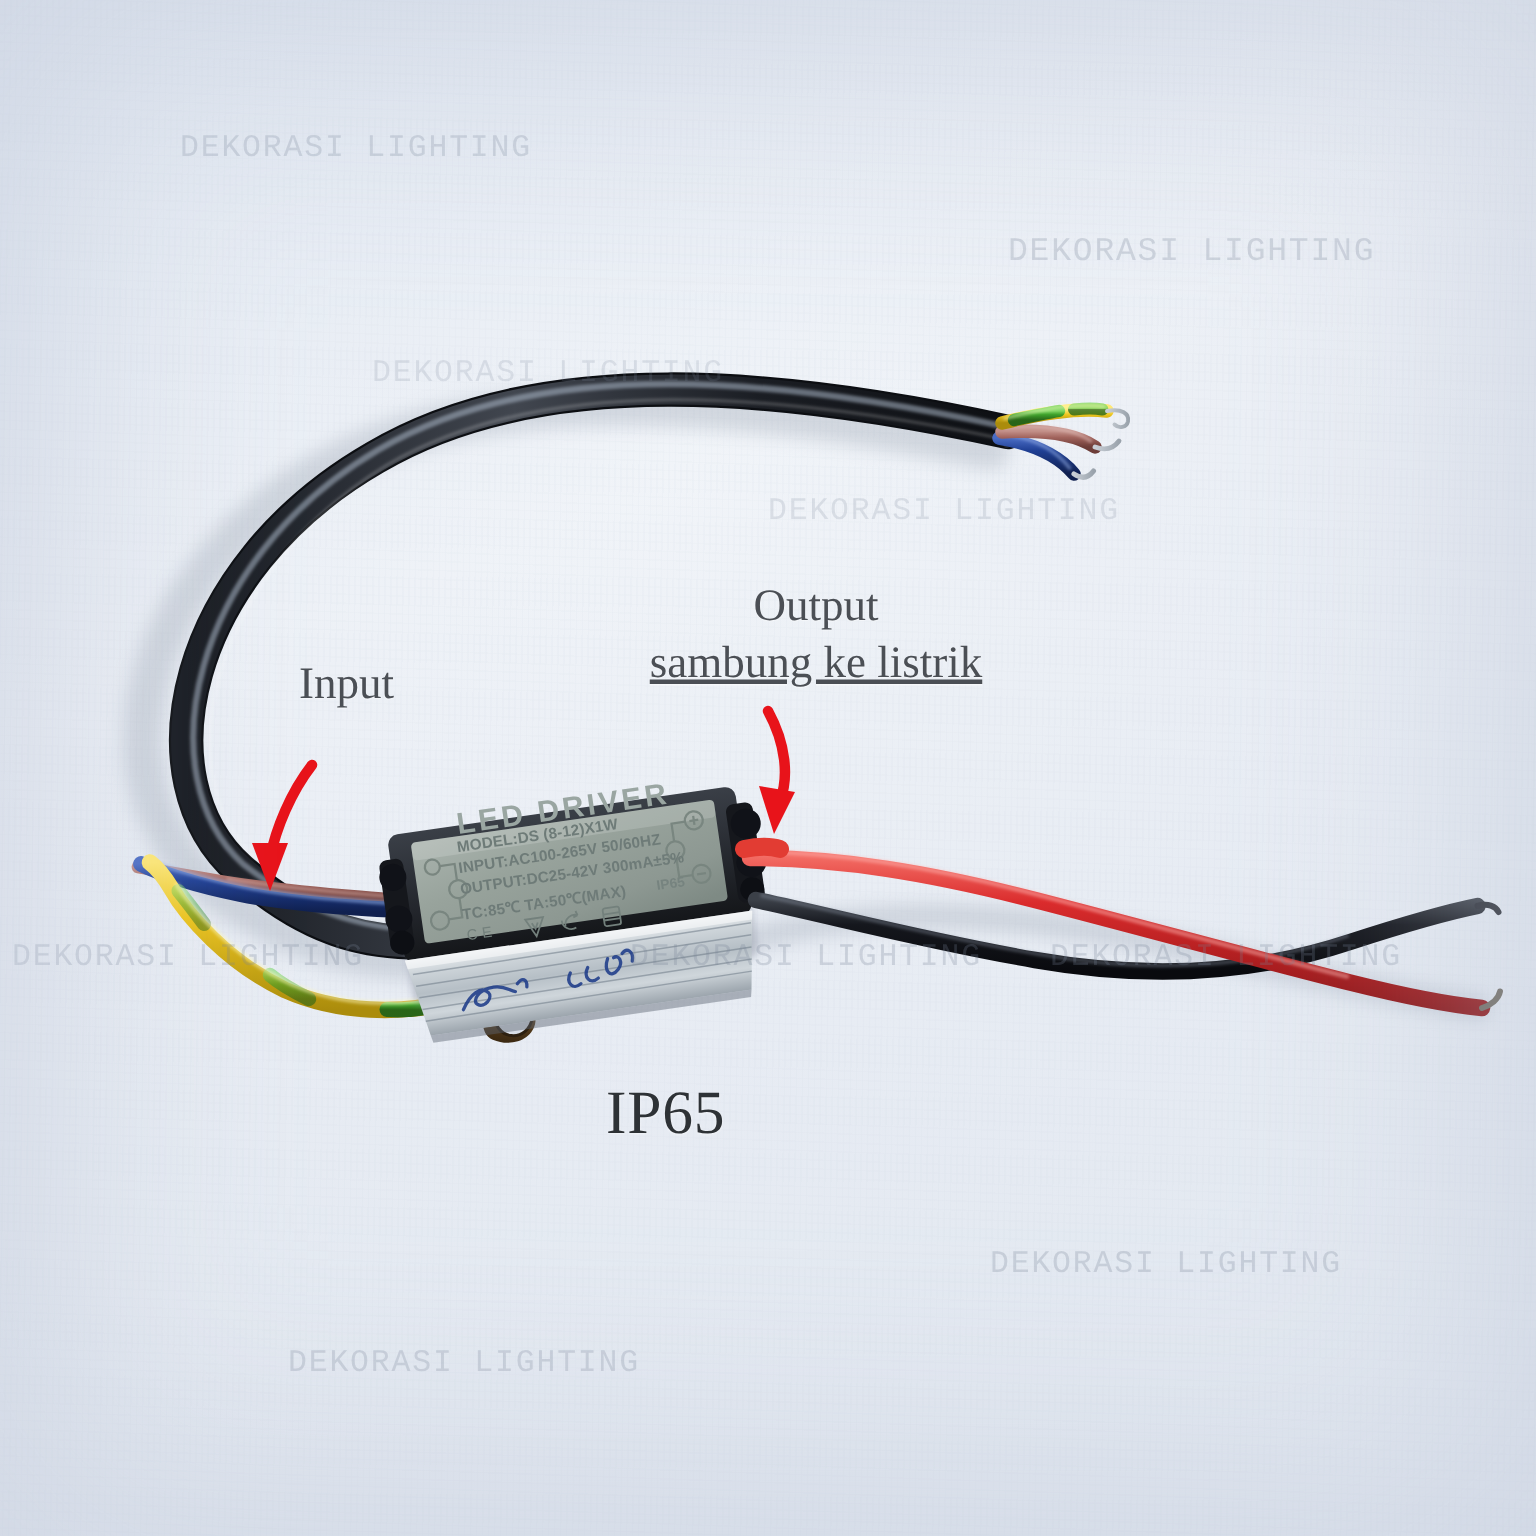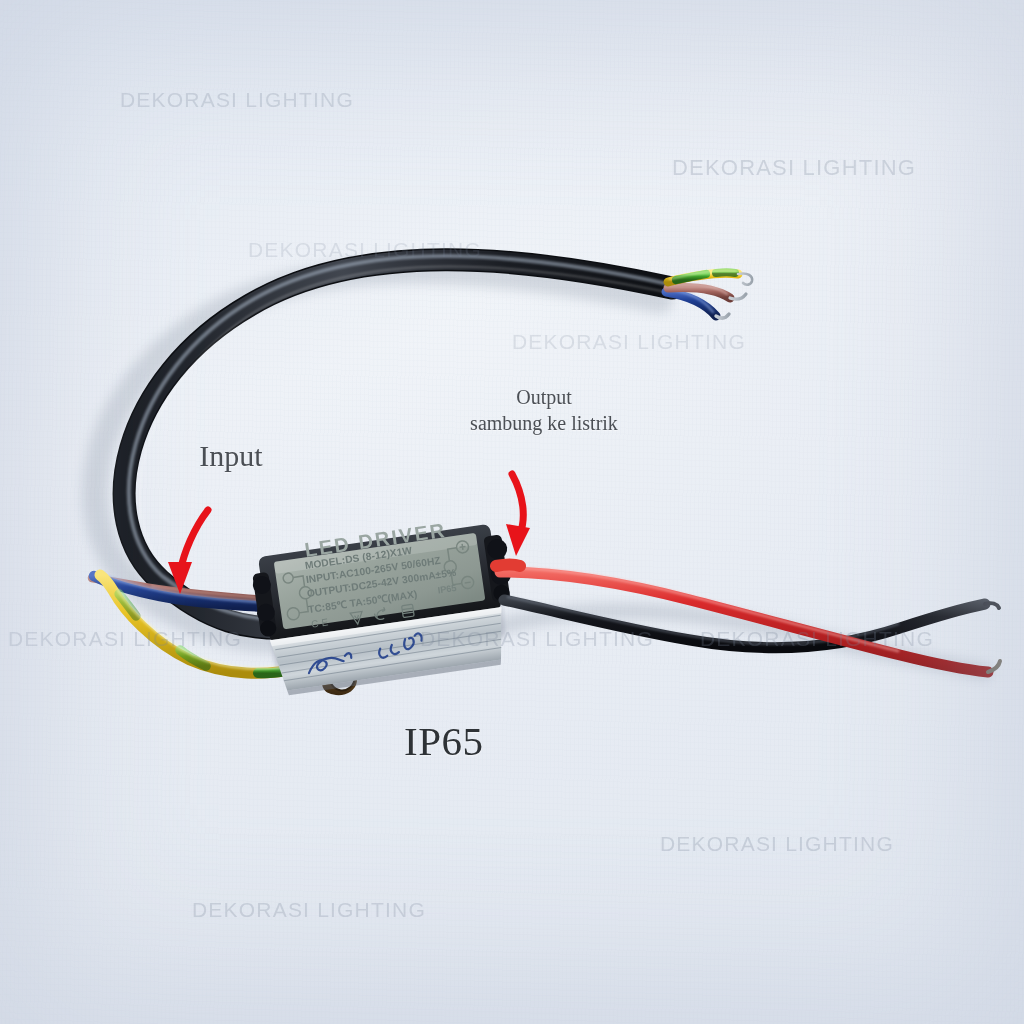--- a/index.html
+++ b/index.html
@@ -29,41 +29,41 @@
   .vig{
     position:absolute;inset:0;
     box-shadow:inset 0 0 150px 40px rgba(188,198,214,.45);
     pointer-events:none;
   }
 
   
   .wm{
     position:absolute;
     color:rgba(120,133,152,.26);
-    font-family:Liberation Sans, sans-serif;
+    font-family:Liberation Mono, monospace;
     letter-spacing:1.2px;
     white-space:nowrap;
     user-select:none;
   }
 
   
   svg.photo{position:absolute;left:0;top:0;width:1024px;height:1024px;}
 
   
   .anno{
     position:absolute;
     color:#4b4f55;
     font-family:"Liberation Serif", serif;
     text-align:center;
     line-height:1.28;
     white-space:nowrap;
     text-shadow:0 1px 1px rgba(255,255,255,.55);
   }
   .anno .l1{display:block;}
-  .anno .l2{display:block;}
+  .anno .l2{display:block;text-decoration:underline;}
 
   .ip65{
     position:absolute;
     color:#2e3236;
     font-family:"Liberation Serif", serif;
     font-size:41px;
     letter-spacing:.5px;
     text-shadow:0 1px 2px rgba(255,255,255,.6);
   }
 
@@ -374,21 +374,21 @@
         <rect x="58" y="2" width="11" height="12" rx="1.5"></rect>
         <path d="M58,6 h11 M58,10 h11"></path>
       </g>
     </svg>
   </div>
 
   <div class="anno" style="left:118px;top:437px;width:226px;font-size:30px;">
     <span class="l1">Input</span>
   </div>
 
-  <div class="anno" style="left:430px;top:385px;width:228px;font-size:20px;">
+  <div class="anno" style="left:430px;top:385px;width:228px;font-size:30px;">
     <span class="l1">Output</span>
     <span class="l2">sambung ke listrik</span>
   </div>
 
   <div class="ip65" style="left:404px;top:717px;">IP65</div>
 
   <div class="wm" style="left:120px;top:88px;font-size:21px;">DEKORASI LIGHTING</div>
   <div class="wm" style="left:248px;top:238px;font-size:21px;opacity:.7;">DEKORASI LIGHTING</div>
   <div class="wm" style="left:672px;top:155px;font-size:22px;">DEKORASI LIGHTING</div>
   <div class="wm" style="left:512px;top:330px;font-size:21px;opacity:.75;">DEKORASI LIGHTING</div>

